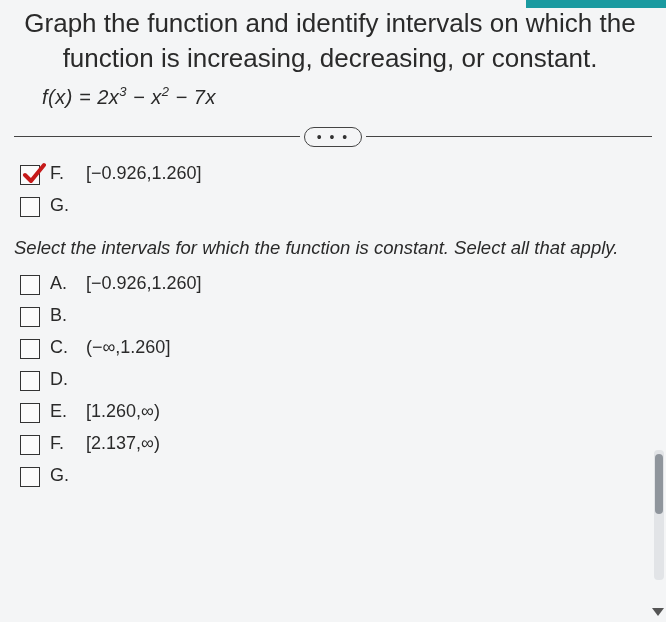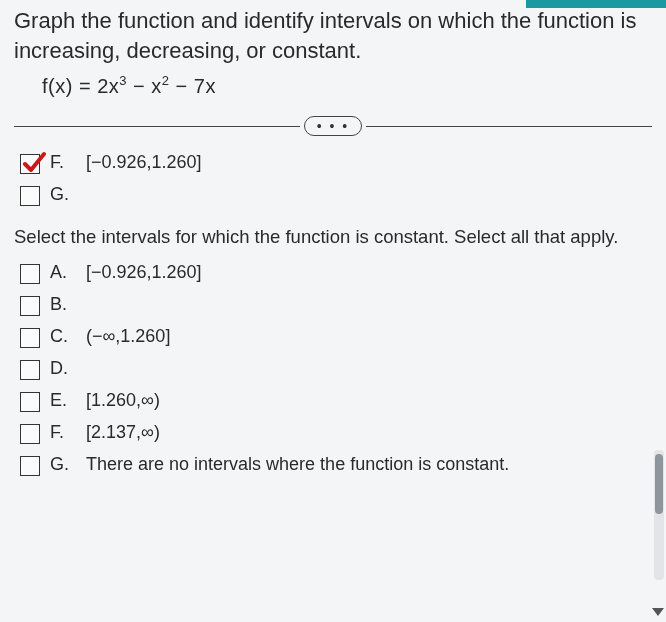--- a/index.html
+++ b/index.html
@@ -13,28 +13,30 @@
     position: relative;
     overflow: hidden;
   }
   .teal-bar {
     position: absolute;
     top: 0; right: 0;
     width: 140px; height: 8px;
     background: #1a9aa0;
   }
   .prompt {
-    font-size: 22px;
+    font-size: 26px;
     line-height: 1.35;
     padding-right: 6px;
+    text-align: center;
   }
   .formula {
     font-size: 20px;
     margin: 8px 0 18px 28px;
     letter-spacing: 0.5px;
+    font-style: italic;
   }
   .sup { font-size: 13px; vertical-align: super; }
   .divider-row {
     display: flex;
     align-items: center;
     margin: 10px 0 16px 0;
   }
   .hr { flex: 1; height: 1px; background: #444; }
   .dots-pill {
     border: 1px solid #444;
@@ -65,20 +67,21 @@
   }
   .checkbox.checked svg {
     position: absolute;
     left: 1px; top: -4px;
     width: 24px; height: 24px;
   }
   .letter { width: 26px; flex-shrink: 0; }
   .instr {
     font-size: 18.5px;
     margin: 20px 0 14px 0;
+    font-style: italic;
   }
   .scroll-track {
     position: absolute;
     right: 2px;
     top: 450px;
     width: 10px;
     height: 130px;
     background: #e2e4e7;
     border-radius: 4px;
   }
@@ -157,19 +160,18 @@
   <span>[1.260,∞)</span>
 </div>
 <div class="option">
   <span class="checkbox"></span>
   <span class="letter">F.</span>
   <span>[2.137,∞)</span>
 </div>
 <div class="option">
   <span class="checkbox"></span>
   <span class="letter">G.</span>
-  <span>There are no intervals where the function is constant.</span>
 </div>
 
 <div class="scroll-track">
   <div class="scroll-thumb"></div>
 </div>
 <div class="scroll-arrow"></div>
 
 </body></html>

